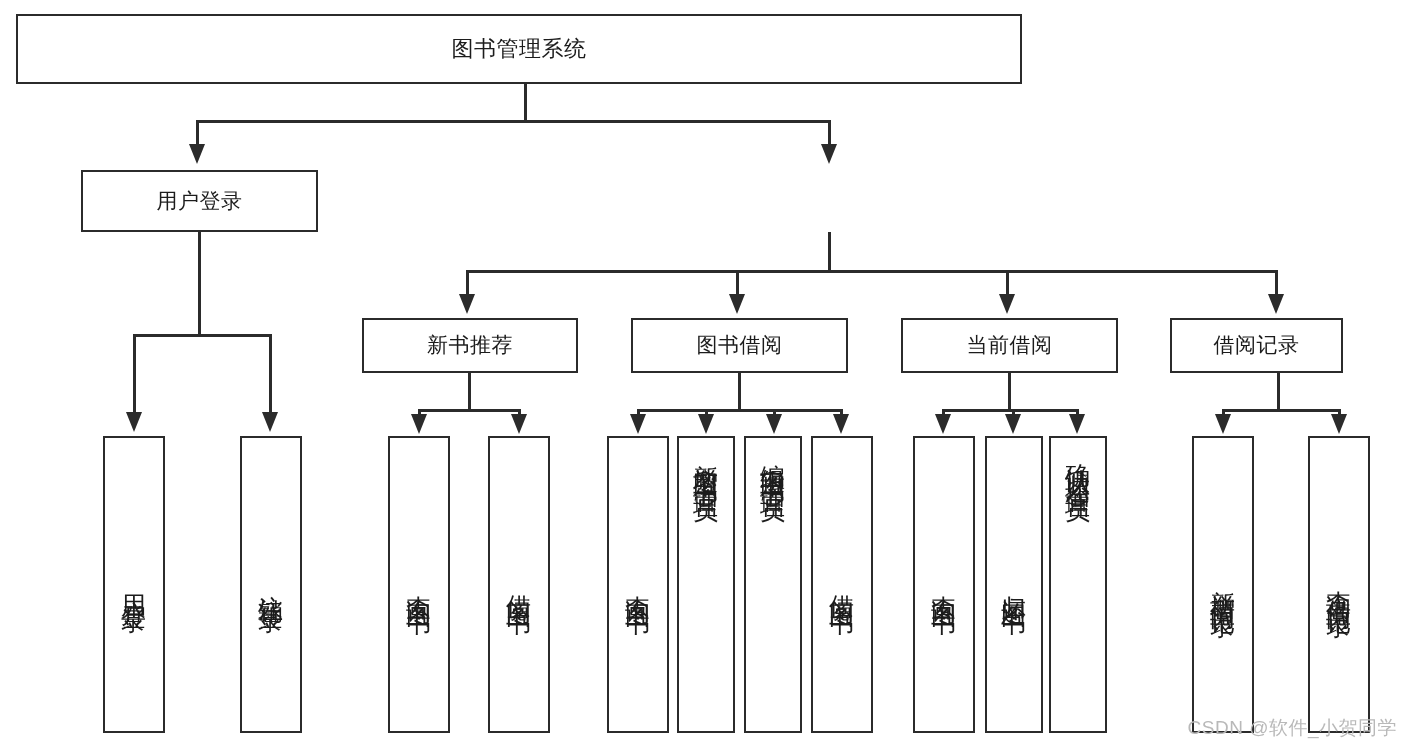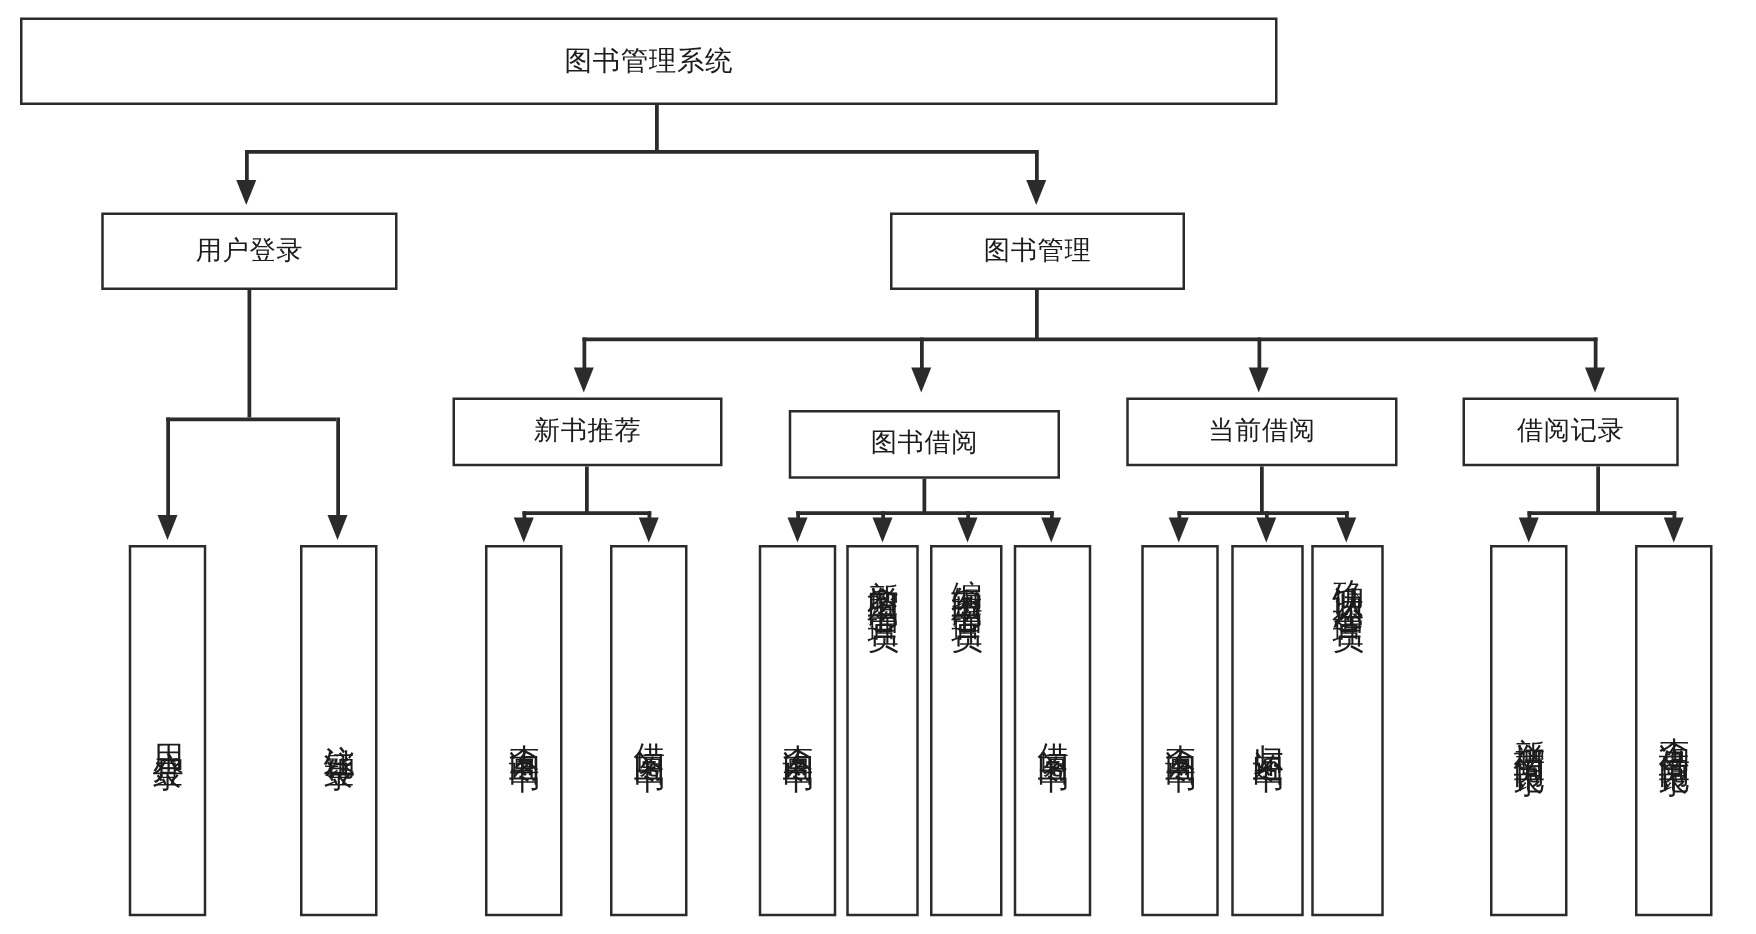--- a/index.html
+++ b/index.html
@@ -89,23 +89,20 @@
   <div class="ln v" style="left:524px;top:68px;height:54px;"></div>
   <div class="ln h" style="left:196px;top:120px;width:634px;"></div>
   <div class="ln v" style="left:196px;top:120px;height:26px;"></div>
   <div class="arw" style="left:189px;top:144px;"></div>
   <div class="ln v" style="left:828px;top:120px;height:26px;"></div>
   <div class="arw" style="left:821px;top:144px;"></div>
 
   <div class="node h" style="left:81px;top:170px;width:237px;height:62px;">
     <span class="lbl">用户登录</span>
   </div>
-  <div class="node h" style="left:712px;top:170px;width:236px;height:62px;">
-    <span class="lbl">图书管理</span>
-  </div>
 
   <div class="ln v" style="left:198px;top:232px;height:102px;"></div>
   <div class="ln h" style="left:133px;top:334px;width:136px;"></div>
   <div class="ln v" style="left:133px;top:334px;height:80px;"></div>
   <div class="arw" style="left:126px;top:412px;"></div>
   <div class="ln v" style="left:269px;top:334px;height:80px;"></div>
   <div class="arw" style="left:262px;top:412px;"></div>
 
   <div class="ln v" style="left:828px;top:232px;height:40px;"></div>
   <div class="ln h" style="left:466px;top:270px;width:812px;"></div>
@@ -114,21 +111,21 @@
   <div class="ln v" style="left:736px;top:270px;height:26px;"></div>
   <div class="arw" style="left:729px;top:294px;"></div>
   <div class="ln v" style="left:1006px;top:270px;height:26px;"></div>
   <div class="arw" style="left:999px;top:294px;"></div>
   <div class="ln v" style="left:1275px;top:270px;height:26px;"></div>
   <div class="arw" style="left:1268px;top:294px;"></div>
 
   <div class="node h" style="left:362px;top:318px;width:216px;height:55px;">
     <span class="lbl">新书推荐</span>
   </div>
-  <div class="node h" style="left:631px;top:328px;width:217px;height:55px;">
+  <div class="node h" style="left:631px;top:318px;width:217px;height:55px;">
     <span class="lbl">图书借阅</span>
   </div>
   <div class="node h" style="left:901px;top:318px;width:217px;height:55px;justify-content:center;">
     <span class="lbl">当前借阅</span>
   </div>
   <div class="node h" style="left:1170px;top:318px;width:173px;height:55px;">
     <span class="lbl">借阅记录</span>
   </div>
 
   <div class="ln v" style="left:468px;top:373px;height:38px;"></div>
@@ -202,14 +199,15 @@
     <span class="lbl">确认归还（管理员）</span>
   </div>
 
   <div class="node v center" style="left:1192px;top:436px;width:62px;height:297px;">
     <span class="lbl">新增借阅记录</span>
   </div>
   <div class="node v center" style="left:1308px;top:436px;width:62px;height:297px;">
     <span class="lbl">查询借阅记录</span>
   </div>
 
+  <div id="watermark">CSDN @软件_小贺同学</div>
 
 </div>
 
 </body></html>

